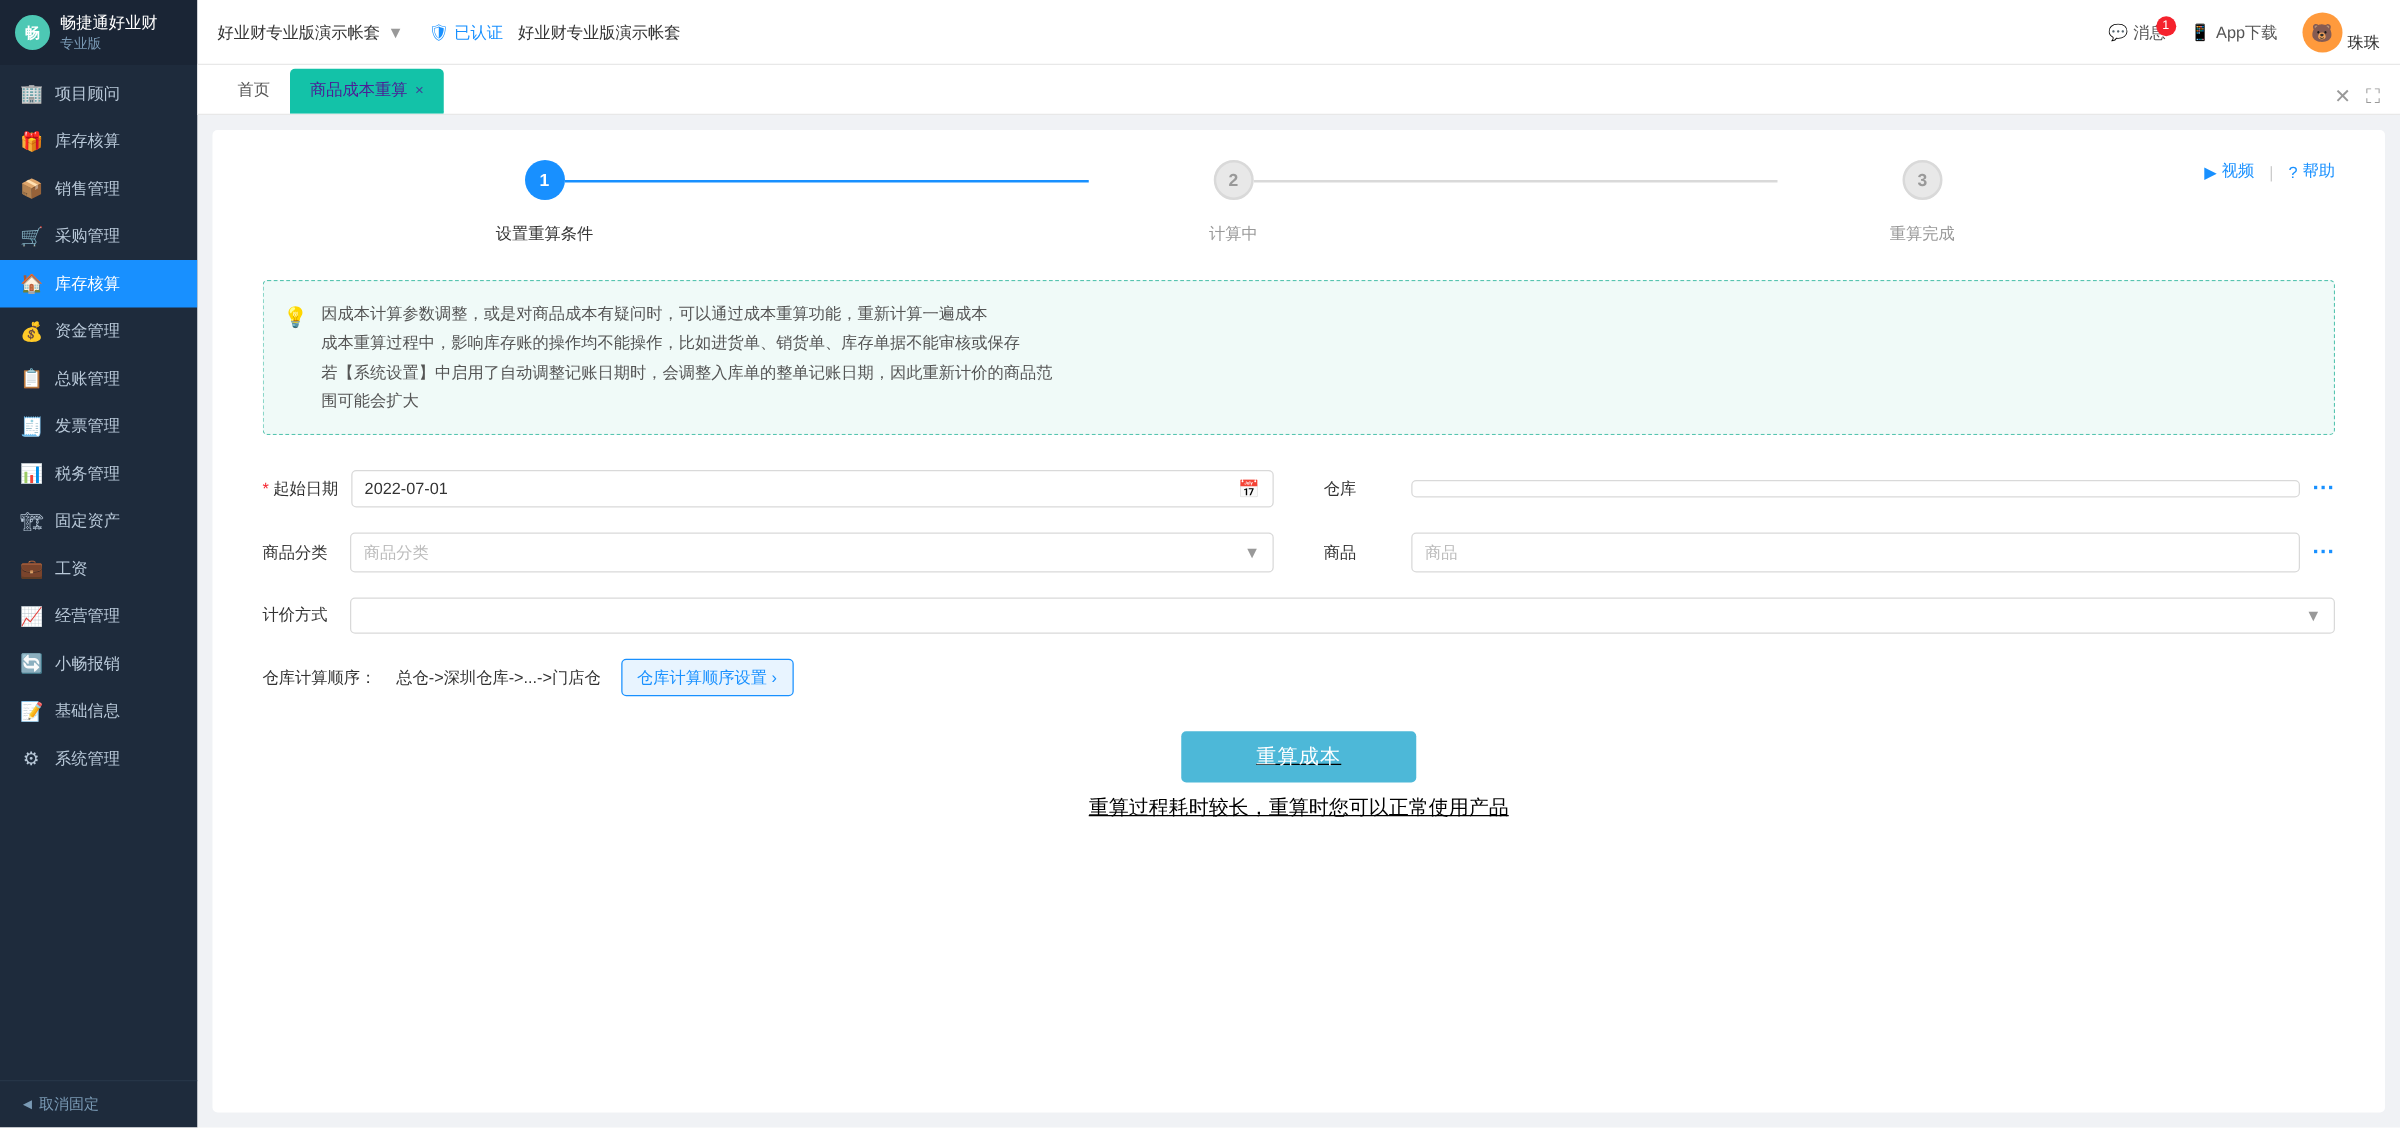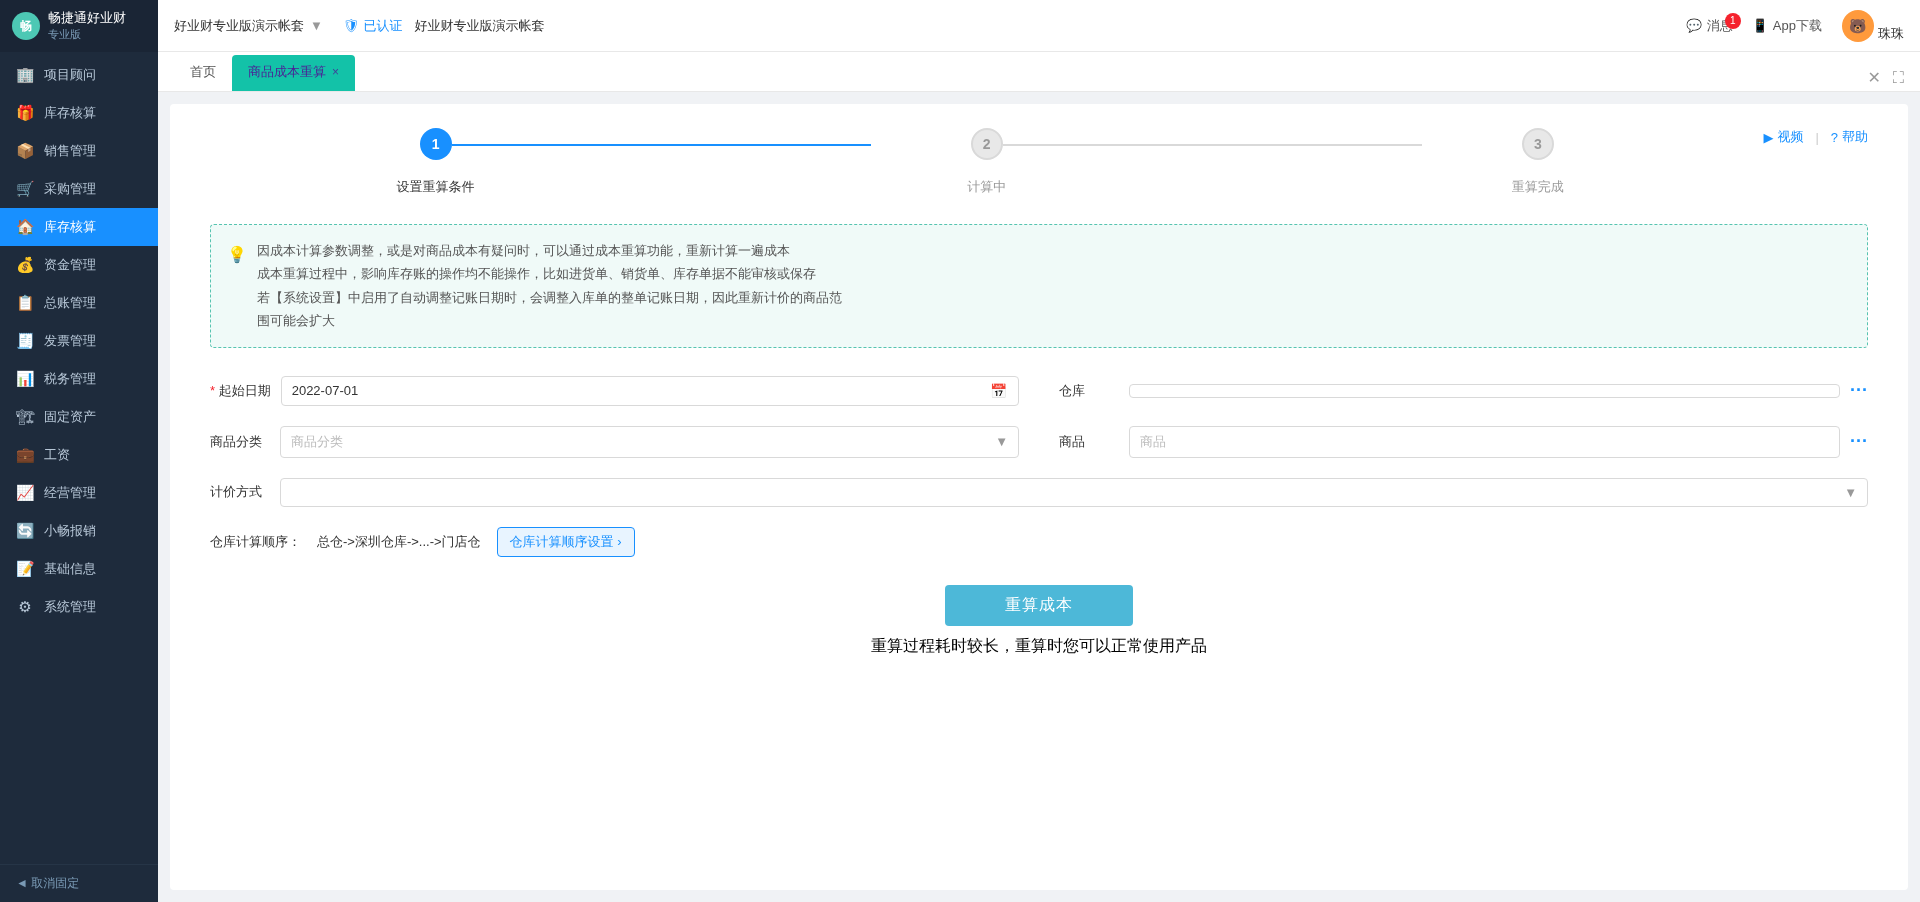--- a/index.html
+++ b/index.html
@@ -284,20 +284,21 @@
       display: flex; align-items: center; gap: 4px;
     }
 
     
     .recalc-section {
       display: flex;
       flex-direction: column;
       align-items: center;
       gap: 10px;
       margin-top: 12px;
+      text-decoration: underline;
     }
     .recalc-btn {
       background: #4db8d8;
       color: #fff;
       border: none;
       border-radius: 4px;
       padding: 10px 60px;
       font-size: 16px;
       cursor: pointer;
       letter-spacing: 1px;

